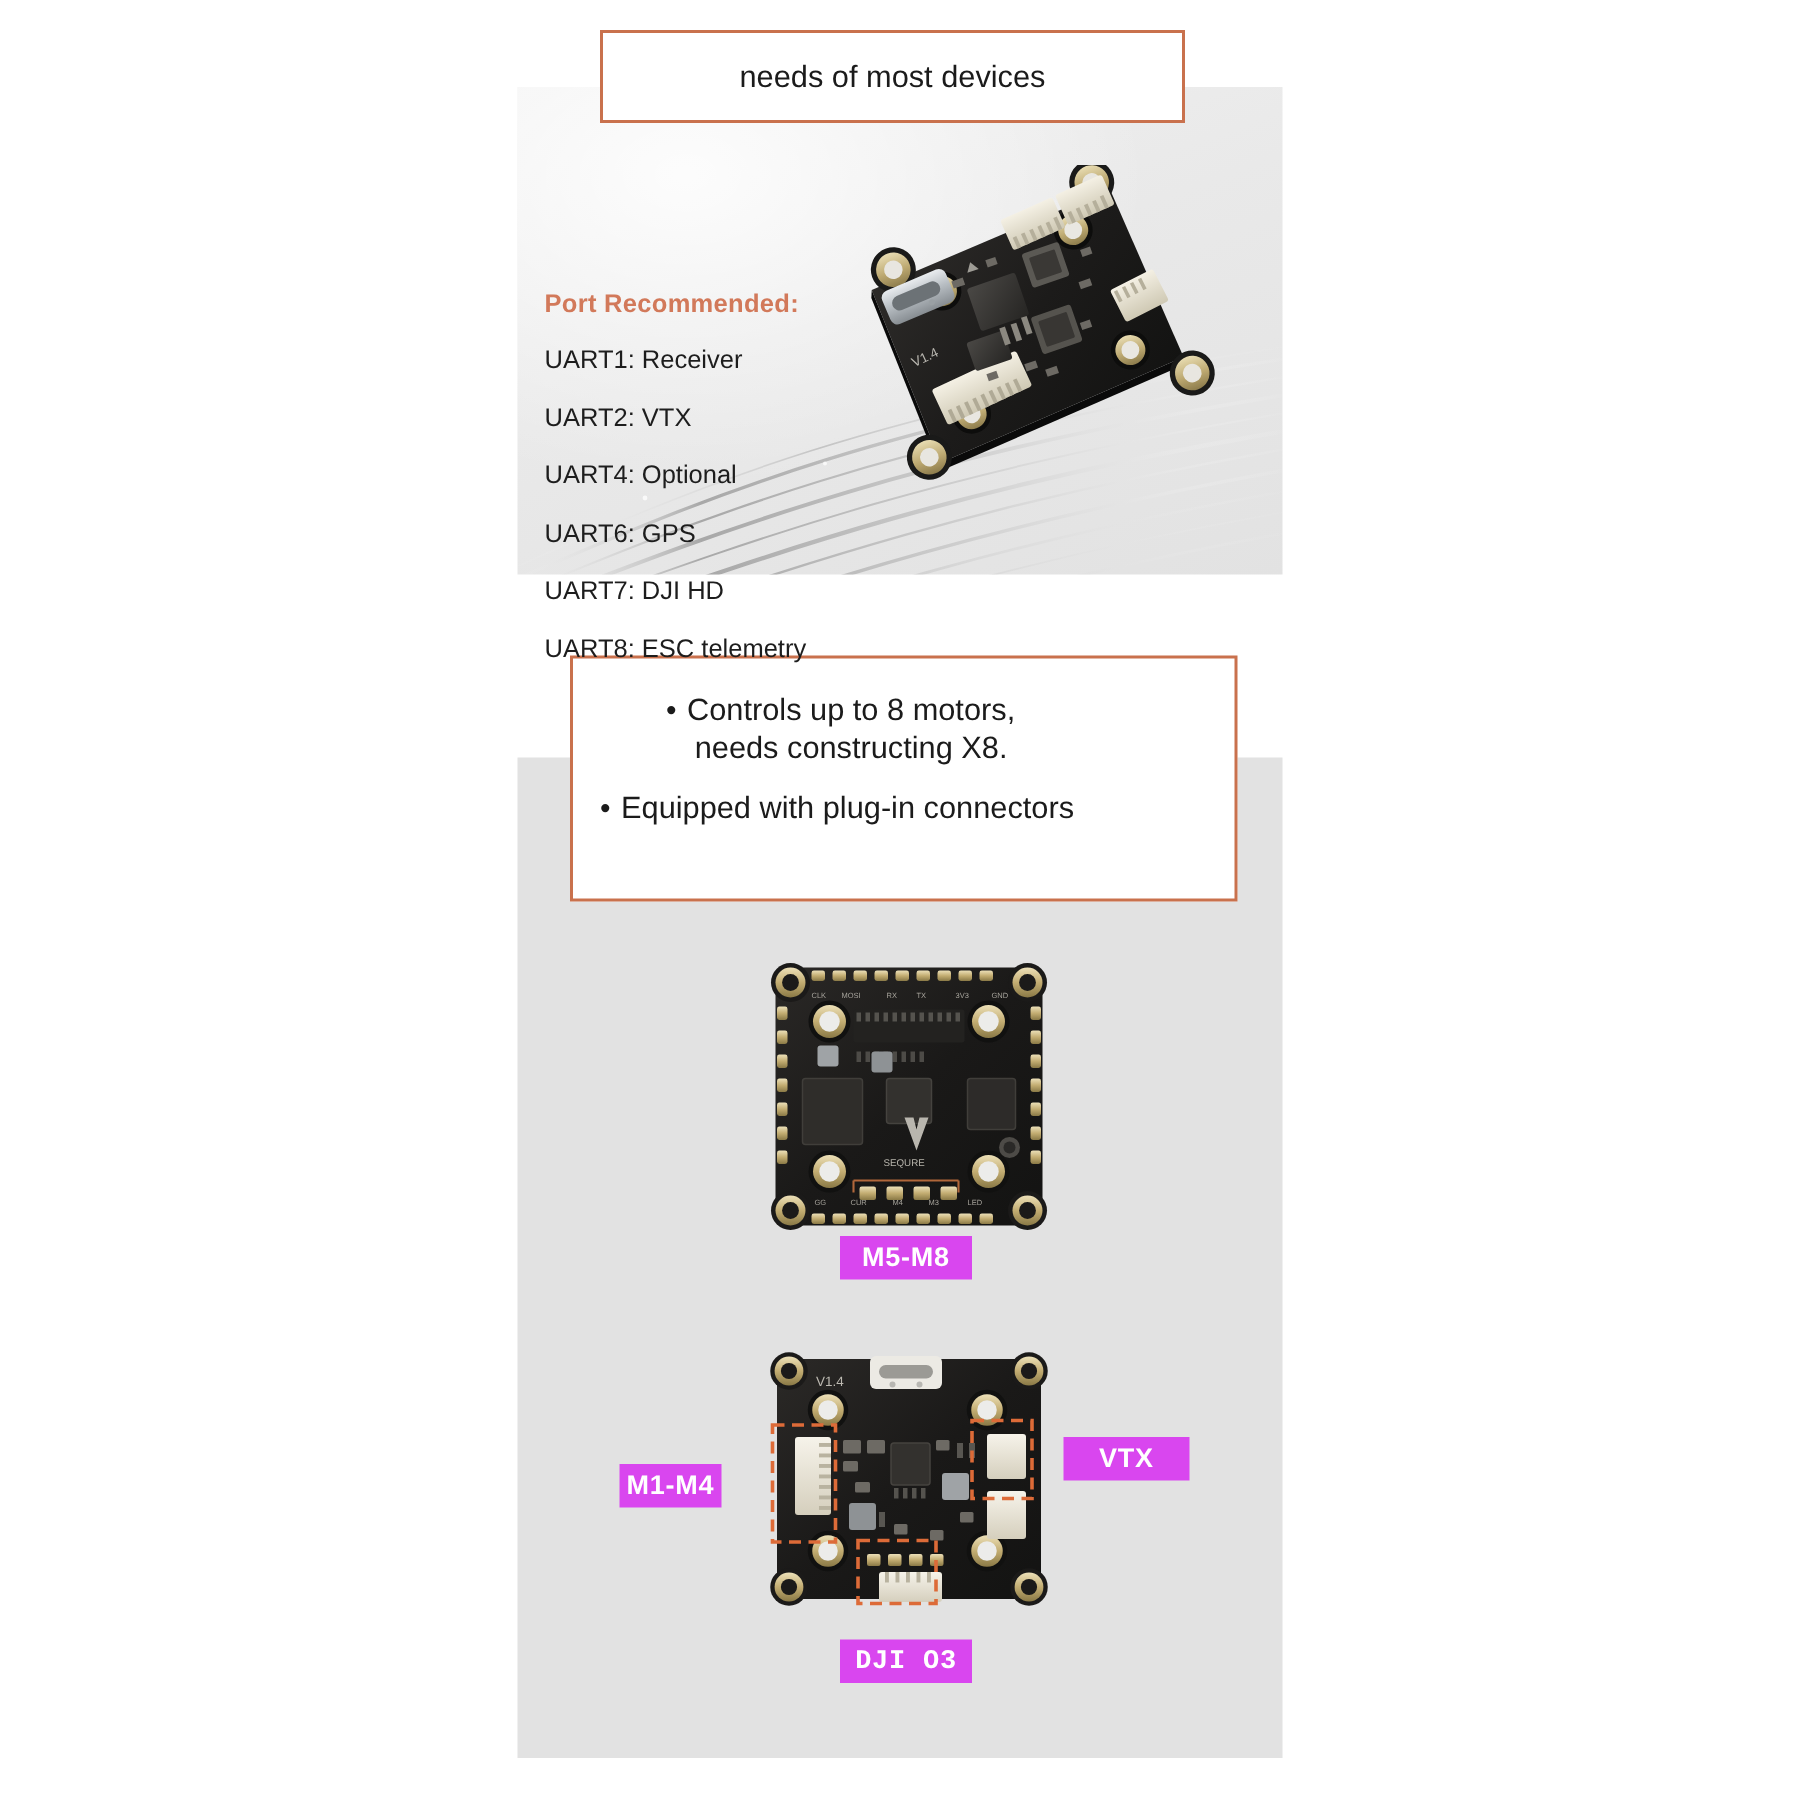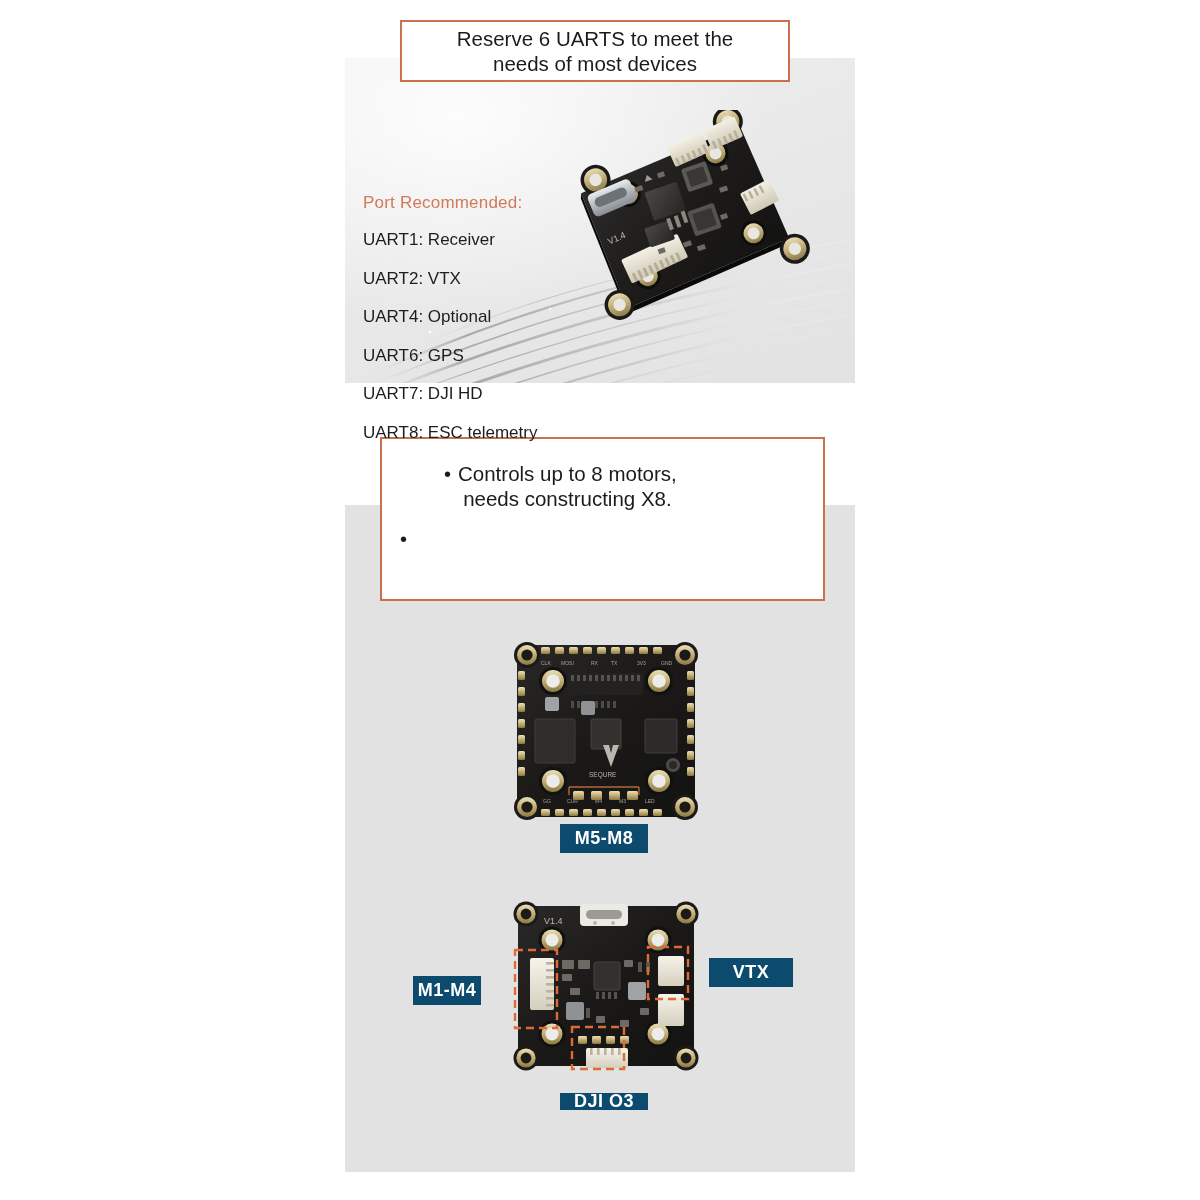--- a/index.html
+++ b/index.html
@@ -36,38 +36,38 @@
   }
   .feat{display:flex;font-size:20.5px;color:#1b1b1b;line-height:1.21;}
   .feat .bullet{flex:0 0 auto;margin-right:7px;font-size:20px;line-height:1.21;}
   .feat-a{margin-left:46px;margin-bottom:15px;}
   .feat-a .ftxt{text-align:center;}
   .feat-b{margin-left:2px;}
   .feat-b .ftxt{text-align:center;}
 
   
   #port-block{position:absolute;left:363px;top:193px;z-index:4;}
-  #port-title{font-size:17px;font-weight:normal;color:#d2795a;margin-bottom:3px;
+  #port-title{font-size:17px;font-weight:bold;color:#d2795a;margin-bottom:3px;
               letter-spacing:.2px;}
   .port-line{font-size:17px;color:#1d1d1d;line-height:1.33;margin-top:16px;}
 
   
   #panel-two{
     position:absolute;left:345px;top:505px;width:510px;height:667px;
     background:#e2e2e2;overflow:hidden;
   }
 
   
-  .badge{position:absolute;background:#0c4a6e;color:#ffffff;font-weight:bold;
+  .badge{position:absolute;background:#d946ef;color:#ffffff;font-weight:bold;
          font-size:18px;letter-spacing:.5px;display:flex;align-items:center;
          justify-content:center;z-index:6;}
   #badge-m5m8{left:560px;top:824px;width:88px;height:29px;}
   #badge-m1m4{left:413px;top:976px;width:68px;height:29px;}
   #badge-vtx{left:709px;top:958px;width:84px;height:29px;text-align:right;}
-  #badge-djio3{left:560px;top:1093px;width:88px;height:17px;}
+  #badge-djio3{left:560px;top:1093px;width:88px;height:29px;font-family:Liberation Mono, monospace;}
 
   
   .board-wrap{position:absolute;}
   #board-top{left:540px;top:110px;width:285px;height:225px;z-index:3;}
   #board-mid{left:505px;top:635px;width:202px;height:192px;z-index:3;}
   #board-bot{left:500px;top:890px;width:212px;height:192px;z-index:3;}
   .board-wrap svg{display:block;width:100%;height:100%;}
 </style>
 </head>
 <body>
@@ -254,21 +254,20 @@
 
       <text x="66" y="110" fill="#b9b7b0" font-size="9" font-family="Liberation Sans, sans-serif" transform="rotate(-6 66 110)">V1.4</text>
       <polygon points="120,62 128,62 124,56" fill="#9e9c95"></polygon>
     </g>
   </svg>
 </div>
 
 <div class="callout" id="callout-uarts">
   <div class="shadow"></div>
   <div class="ctext">
-    <span>Reserve 6 UARTS to meet the</span>
     <span>needs of most devices</span>
   </div>
 </div>
 
 <div id="port-block">
   <div id="port-title">Port Recommended:</div>
   <div class="port-line">UART1: Receiver</div>
   <div class="port-line">UART2: VTX</div>
   <div class="port-line">UART4: Optional</div>
   <div class="port-line">UART6: GPS</div>
@@ -560,21 +559,21 @@
     <div class="feat feat-a">
       <span class="bullet">•</span>
       <span class="ftxt">
         <span>Controls up to 8 motors,</span><br>
         <span>needs constructing X8.</span>
       </span>
     </div>
     <div class="feat feat-b">
       <span class="bullet">•</span>
       <span class="ftxt">
-        <br>
+        <span>Equipped with plug-in connectors</span><br>
         <br>
       </span>
     </div>
   </div>
 </div>
 
 <div class="badge" id="badge-m5m8">M5-M8</div>
 <div class="badge" id="badge-m1m4">M1-M4</div>
 <div class="badge" id="badge-vtx">VTX</div>
 <div class="badge" id="badge-djio3">DJI O3</div>

